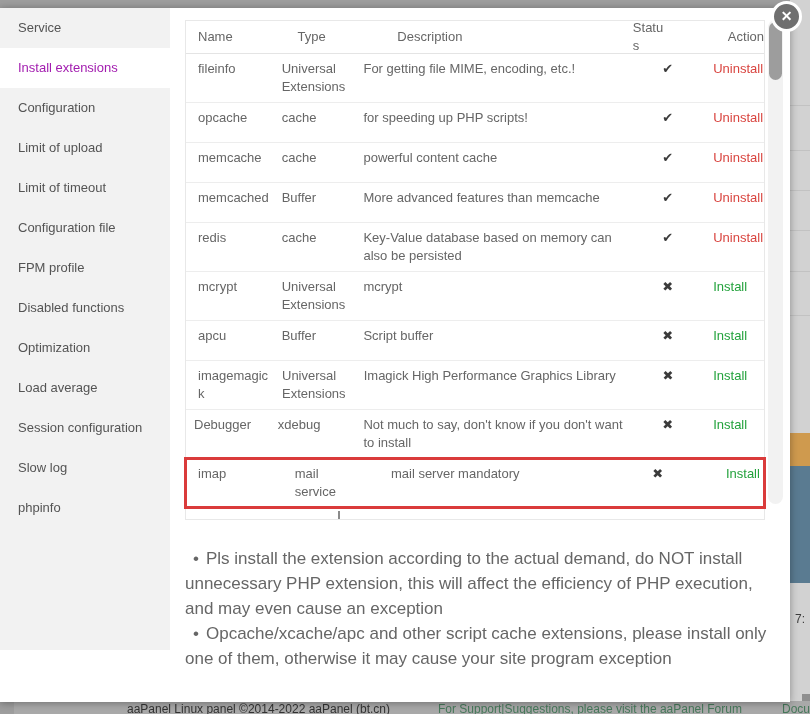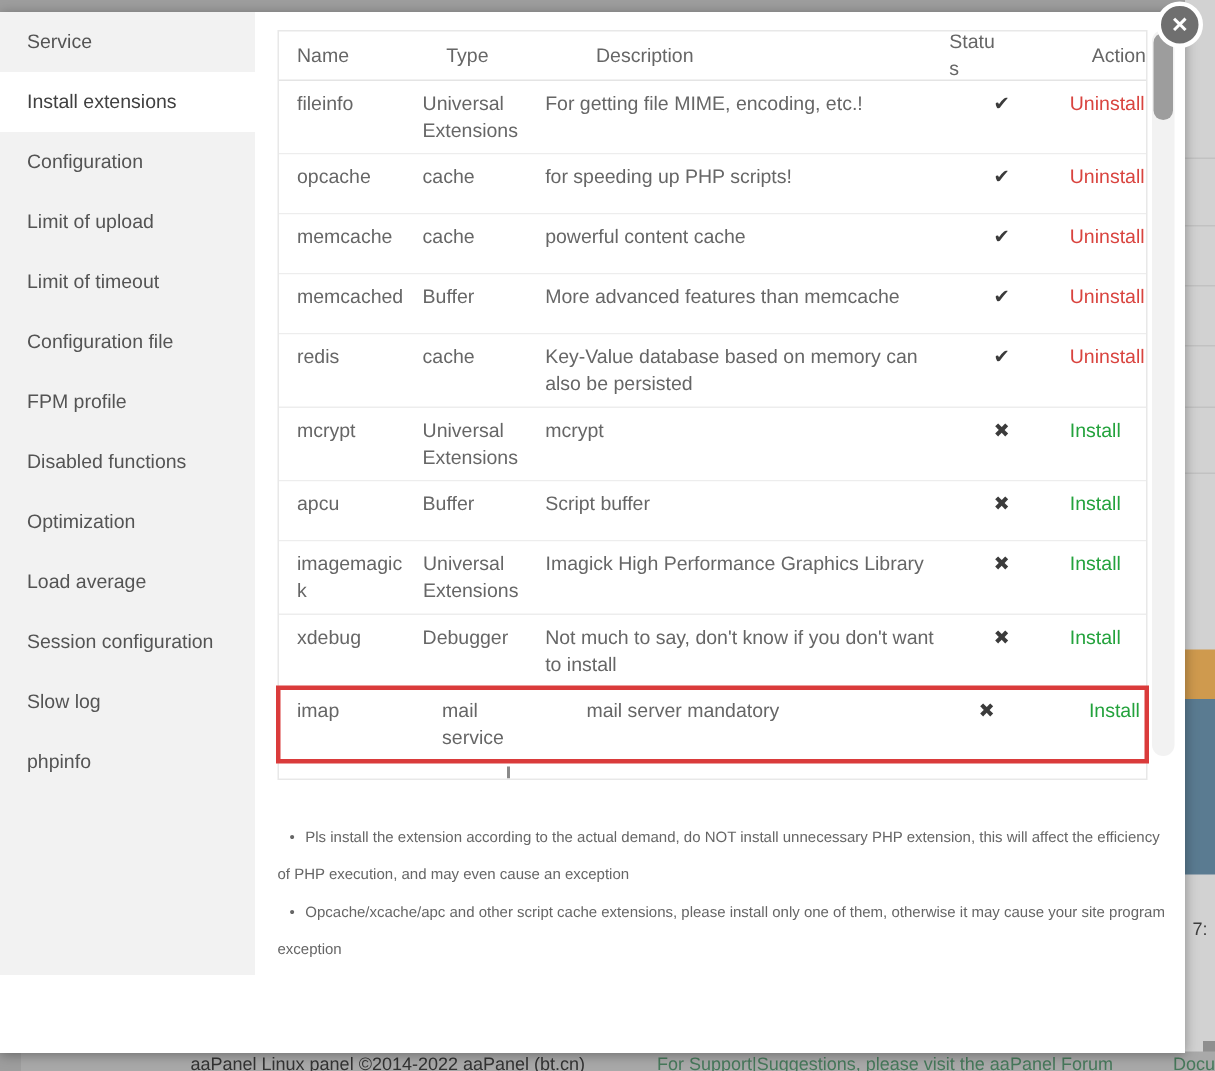--- a/index.html
+++ b/index.html
@@ -28,21 +28,21 @@
   .modal { position:absolute; left:0; top:8px; width:790px; height:694px; background:#fff; z-index:10; box-shadow:0 1px 8px rgba(0,0,0,.35); }
   .modal-header { height:51px; border-bottom:1px solid #e2e2e2; }
   .modal-title { line-height:51px; padding-left:18px; font-size:15px; color:#333; }
   .close-btn { position:absolute; left:771px; top:1px; width:31px; height:31px; border-radius:50%; background:#6f6f6f; border:3px solid #fff; color:#fff; font-size:14px; font-weight:bold; text-align:center; line-height:25px; cursor:pointer; z-index:30; }
 
   .modal-body { display:flex; height:642px; }
 
   
   .sidebar { width:170px; background:#f2f2f2; flex:none; }
   .side-item { height:40px; line-height:40px; padding-left:18px; font-size:13px; color:#545454; cursor:pointer; }
-  .side-item.active { background:#fff; color:#404040; }
+  .side-item.active { background:#fff; color:#a21caf; }
 
   
   .content { position:relative; flex:1; background:#fff; }
 
   .table-wrap { margin:12px 0 0 15px; width:580px; border:1px solid #e8e8e8; background:#fff; }
   .thead { display:flex; align-items:center; height:33px; border-bottom:1px solid #e4e4e4; color:#555; font-size:13px;gap:44px; }
   .thead .td { padding-top:0; padding-bottom:0; }
   .trow { display:flex; align-items:flex-start; min-height:40px; border-bottom:1px solid #ededed; background:#fff; }
   .trow:last-of-type { border-bottom:none; }
   .trow.hl { outline:3px solid var(--hl-red,#da3b3b); outline-offset:-1px; position:relative; z-index:5;gap:31px; }
@@ -58,21 +58,21 @@
   .act-link.install   { color:var(--green,#23a23c); }
   .clip-row { height:12px; overflow:hidden; position:relative; }
   .clip-frag { position:absolute; left:152px; top:4px; width:2px; height:8px; background:#8a8a8a; }
 
   
   .vscroll { position:absolute; left:598px; top:12px; width:15px; height:484px; background:#f2f2f2; border-radius:8px; }
   .vthumb { position:absolute; left:1px; top:2px; width:13px; height:58px; background:#9d9d9d; border-radius:7px; cursor:grab; }
 
   
   .notes { margin:26px 0 0 15px; width:597px; }
-  .note { font-size:10px; line-height:25px; color:#666; text-indent:8px; }
+  .note { font-size:17px; line-height:25px; color:#666; text-indent:8px; }
   .note .bullet { margin-right:7px; }
 </style>
 </head>
 <body>
 
 <div class="bg-right">
   <div class="hline" style="top:105px"></div>
   <div class="hline" style="top:150px"></div>
   <div class="hline" style="top:190px"></div>
   <div class="hline" style="top:230px"></div>
@@ -167,22 +167,22 @@
     <div class="td c-action"><a class="act-link install">Install</a></div>
   </div>
             <div class="trow">
     <div class="td c-name"><span>imagemagick</span></div>
     <div class="td c-type"><span>Universal Extensions</span></div>
     <div class="td c-desc"><span>Imagick High Performance Graphics Library</span></div>
     <div class="td c-status"><span class="status-ico">✖</span></div>
     <div class="td c-action"><a class="act-link install">Install</a></div>
   </div>
             <div class="trow">
+    <div class="td c-type"><span>Debugger</span></div>
     <div class="td c-name"><span>xdebug</span></div>
-    <div class="td c-type"><span>Debugger</span></div>
     <div class="td c-desc"><span>Not much to say, don't know if you don't want to install</span></div>
     <div class="td c-status"><span class="status-ico">✖</span></div>
     <div class="td c-action"><a class="act-link install">Install</a></div>
   </div>
             <div class="trow hl">
     <div class="td c-name"><span>imap</span></div>
     <div class="td c-type"><span>mail service</span></div>
     <div class="td c-desc"><span>mail server mandatory</span></div>
     <div class="td c-status"><span class="status-ico">✖</span></div>
     <div class="td c-action"><a class="act-link install">Install</a></div>

